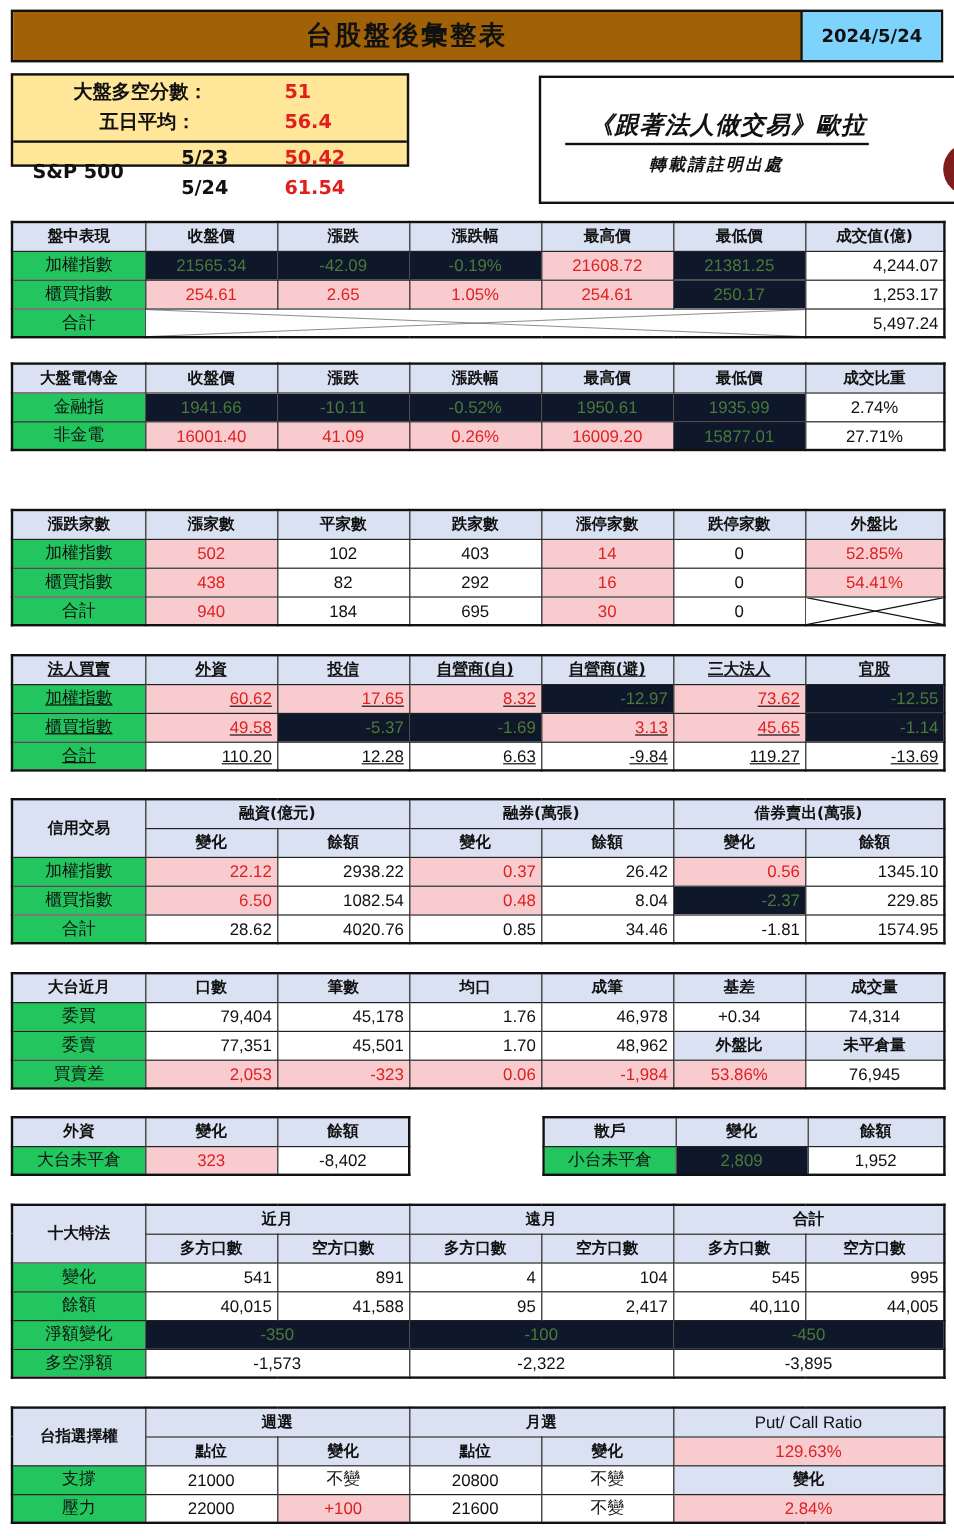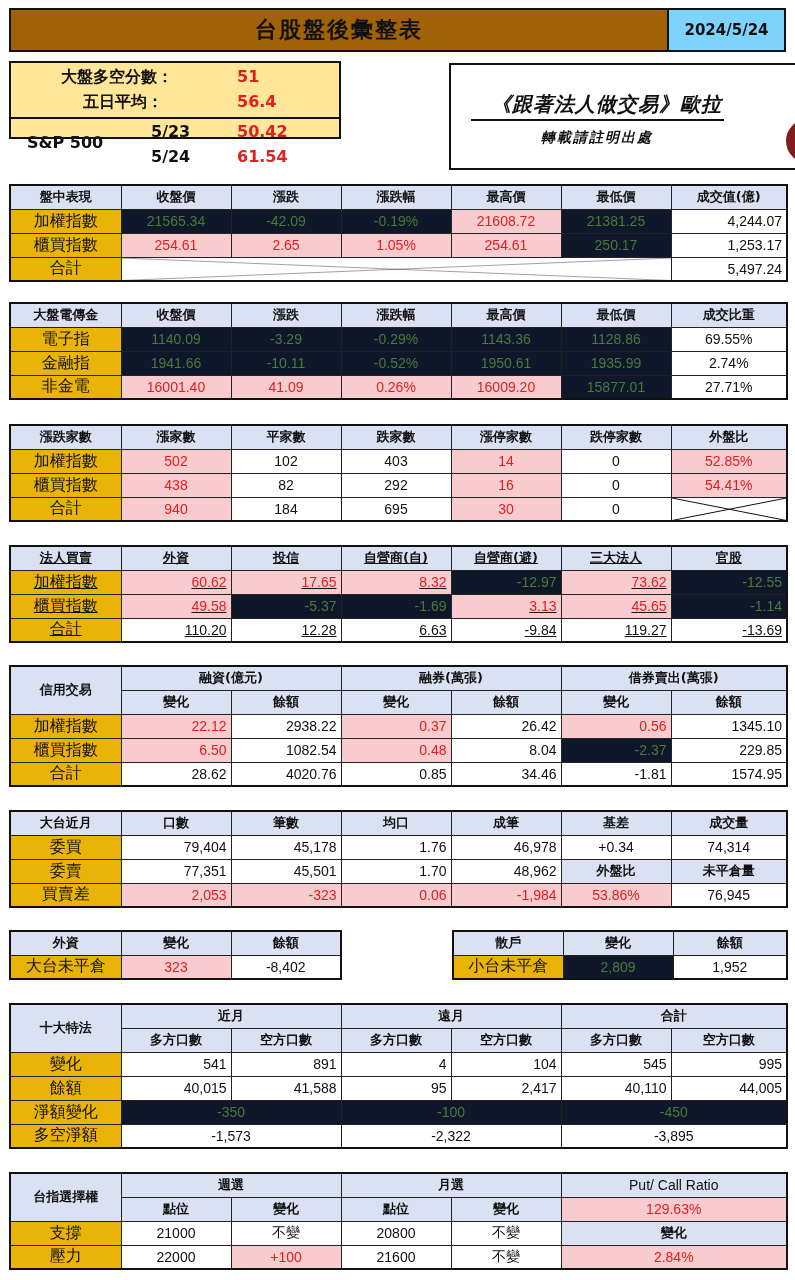--- a/index.html
+++ b/index.html
@@ -14,21 +14,21 @@
   .score-box .div { position: absolute; left: 0; right: 0; top: 54px; height: 2px; background: #111; }
   .brand-box { left: 449px; top: 63px; width: 389px; height: 107px; border: 2px solid #111; background: #fff; }
   .brand-title { position: absolute; left: 20px; top: 26px; font-family: "DejaVu Sans", sans-serif; font-weight: bold; font-style: italic; font-size: 20px; letter-spacing: 1px; border-bottom: 2px solid #111; padding: 0 2px 1px 20px; }
   .brand-sub { position: absolute; left: 90px; top: 64px; font-family: "DejaVu Sans", sans-serif; font-weight: bold; font-style: italic; font-size: 14px; letter-spacing: 2px; }
   .logo { position: absolute; right: 6px; top: 54px; width: 44px; height: 44px; border-radius: 50%; background: #7f1d1d; color: #fff; font-family: "DejaVu Sans", sans-serif; font-weight: bold; font-size: 13px; display: flex; align-items: flex-end; justify-content: center; flex-direction: column; line-height: 1; }
   .logo small { font-size: 6px; color: #7ab648; margin-top: 2px; }
 
   table { position: absolute; border-collapse: collapse; border: 2px solid #111; table-layout: fixed; }
   td { border: 1px solid #222; height: 24px; font-size: 14px; padding: 0 4px; text-align: center; white-space: nowrap; overflow: hidden; }
   td.h { background: #d9e1f2; font-weight: bold; font-family: "DejaVu Sans", sans-serif; font-size: 13px; }
-  td.l { background: #eab308; font-size: 16px; margin-top: 39px; }
+  td.l { background: #22c55e; font-size: 14px; margin-top: 39px; }
   td.g { background: #0f172a; color: #4a7a3a; }
   td.p { background: #f8cbcf; color: #e02020; }
   td.w { background: #ffffff; }
   td.rt { text-align: right; }
   td.x { background: #fff; position: relative; padding: 0; }
   td.x svg { position: absolute; left: 0; top: 0; width: 100%; height: 100%; }
 </style>
 </head>
 <body>
 
@@ -124,29 +124,20 @@
       <tr>
     <td class="h">大盤電傳金</td>
     <td class="h">收盤價</td>
     <td class="h">漲跌</td>
     <td class="h">漲跌幅</td>
     <td class="h">最高價</td>
     <td class="h">最低價</td>
     <td class="h">成交比重</td>
   </tr>
   <tr>
-    <td class="l">電子指</td>
-    <td class="g">1140.09</td>
-    <td class="g">-3.29</td>
-    <td class="g">-0.29%</td>
-    <td class="g">1143.36</td>
-    <td class="g">1128.86</td>
-    <td class="w">69.55%</td>
-  </tr>
-  <tr>
     <td class="l">金融指</td>
     <td class="g">1941.66</td>
     <td class="g">-10.11</td>
     <td class="g">-0.52%</td>
     <td class="g">1950.61</td>
     <td class="g">1935.99</td>
     <td class="w">2.74%</td>
   </tr>
   <tr>
     <td class="l">非金電</td>

